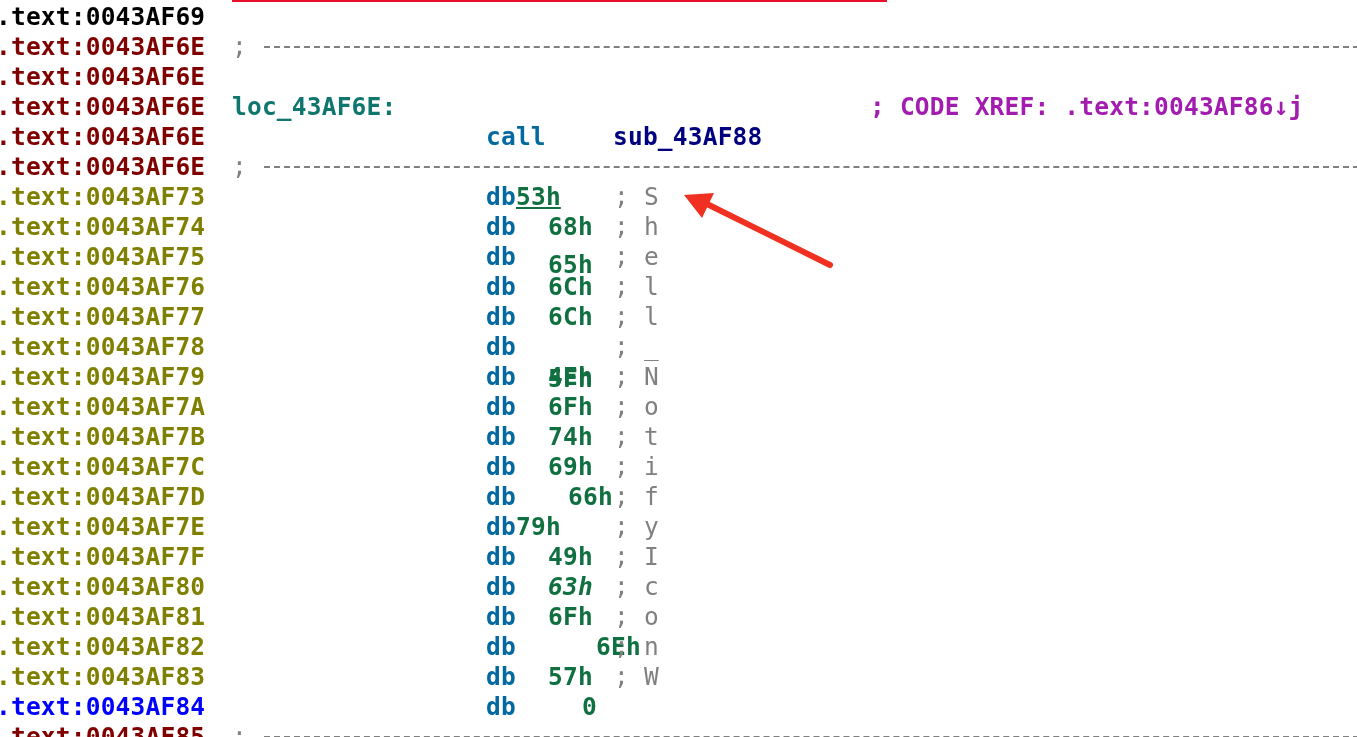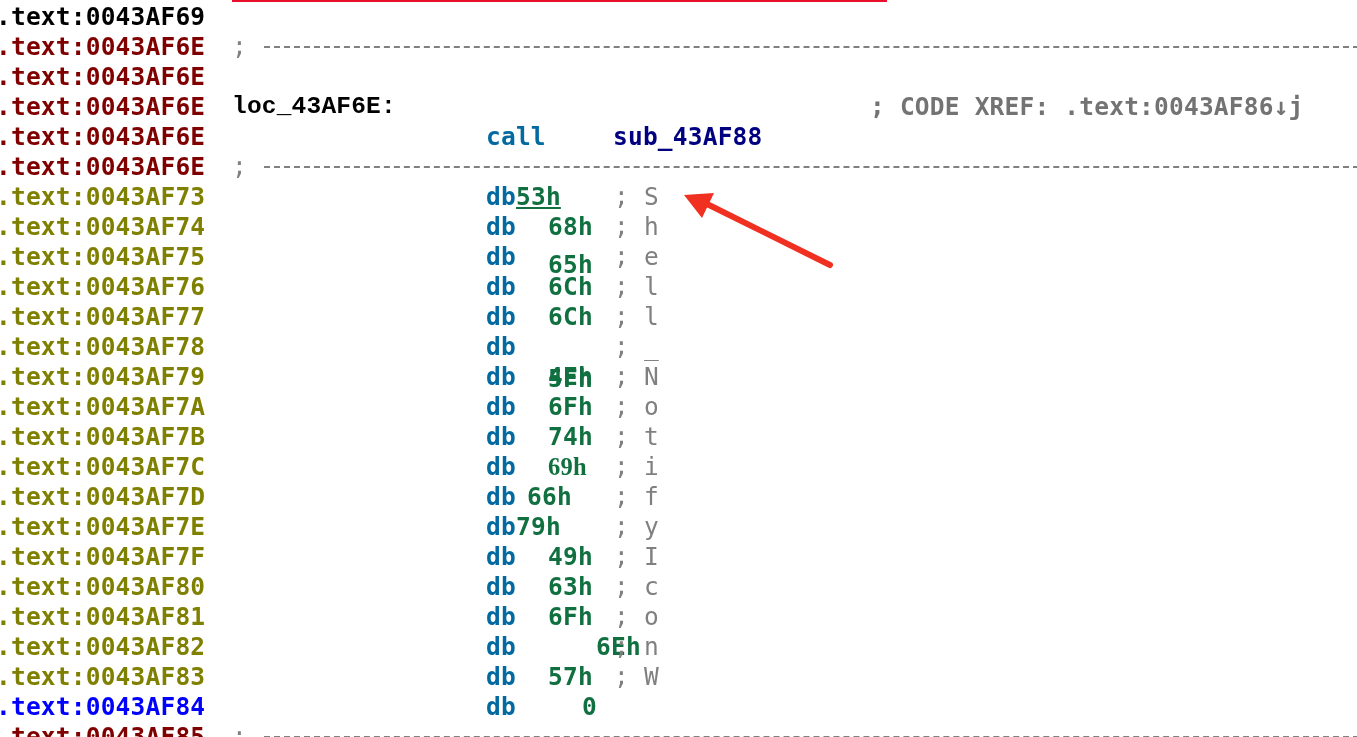--- a/index.html
+++ b/index.html
@@ -6,27 +6,27 @@
   body { width:1357px; height:737px; overflow:hidden; position:relative;
          font-family:"DejaVu Sans Mono","Liberation Mono",monospace; font-weight:bold; }
   .topline { position:absolute; left:232px; top:0; width:655px; height:2px; background:#e8102a; }
   .listing { position:absolute; left:-4px; top:2px; }
   .row { position:absolute; left:0; height:30px; line-height:30px; white-space:pre; font-size:24.5px; letter-spacing:0.2px; }
   .addr { position:absolute; left:0; }
   .c-black { color:#000000; }
   .c-dred { color:#800000; }
   .c-olive { color:#808000; }
   .c-blue { color:#0000ff; }
-  .label { position:absolute; left:236px; color:#000000;font-family:Liberation Mono, monospace; }
+  .label { position:absolute; left:236px; color:#0f766e; }
   .mnem { position:absolute; left:490px; color:#0369a1; }
   .oper { position:absolute; left:617px; color:#000080; }
   .val { position:absolute; color:#107040; }
   .semi { position:absolute; left:618px; color:#808080; font-weight:normal; }
   .chr { position:absolute; left:648px; color:#808080; font-weight:normal; }
-  .xref { position:absolute; left:874px; color:#737373; }
+  .xref { position:absolute; left:874px; color:#a21caf; }
   .sepsemi { position:absolute; left:236px; color:#808080; font-weight:normal; }
   .dash { position:absolute; left:268px; top:14px; width:1095px; height:0; border-top:2px dashed #808080; }
   .arrow { position:absolute; left:0; top:0; }
 </style>
 </head>
 <body>
 
 <div class="topline"></div>
 
 <div class="listing" id="listing">
@@ -38,25 +38,25 @@
     <div class="row" style="top: 150px;"><span class="addr c-dred">.text:0043AF6E</span><span class="sepsemi">;</span><div class="dash"></div></div>
     <div class="row" style="top: 180px;"><span class="addr c-olive">.text:0043AF73</span><span class="mnem">db</span><span class="val" style="left: 520px; text-decoration: underline;">53h</span><span class="semi">;</span><span class="chr">S</span></div>
     <div class="row" style="top: 210px;"><span class="addr c-olive">.text:0043AF74</span><span class="mnem">db</span><span class="val" style="left: 552px;">68h</span><span class="semi">;</span><span class="chr">h</span></div>
     <div class="row" style="top: 240px;"><span class="addr c-olive">.text:0043AF75</span><span class="mnem">db</span><span class="val" style="left: 552px; margin-top: 8px;">65h</span><span class="semi">;</span><span class="chr">e</span></div>
     <div class="row" style="top: 270px;"><span class="addr c-olive">.text:0043AF76</span><span class="mnem">db</span><span class="val" style="left: 552px;">6Ch</span><span class="semi">;</span><span class="chr">l</span></div>
     <div class="row" style="top: 300px;"><span class="addr c-olive">.text:0043AF77</span><span class="mnem">db</span><span class="val" style="left: 552px;">6Ch</span><span class="semi">;</span><span class="chr">l</span></div>
     <div class="row" style="top: 330px;"><span class="addr c-olive">.text:0043AF78</span><span class="mnem">db</span><span class="val" style="left: 552px; margin-top: 32px;">5Fh</span><span class="semi">;</span><span class="chr">_</span></div>
     <div class="row" style="top: 360px;"><span class="addr c-olive">.text:0043AF79</span><span class="mnem">db</span><span class="val" style="left: 552px;">4Eh</span><span class="semi">;</span><span class="chr">N</span></div>
     <div class="row" style="top: 390px;"><span class="addr c-olive">.text:0043AF7A</span><span class="mnem">db</span><span class="val" style="left: 552px;">6Fh</span><span class="semi">;</span><span class="chr">o</span></div>
     <div class="row" style="top: 420px;"><span class="addr c-olive">.text:0043AF7B</span><span class="mnem">db</span><span class="val" style="left: 552px;">74h</span><span class="semi">;</span><span class="chr">t</span></div>
-    <div class="row" style="top: 450px;"><span class="addr c-olive">.text:0043AF7C</span><span class="mnem">db</span><span class="val" style="left: 552px; font-family: Liberation Serif, serif;">69h</span><span class="semi">;</span><span class="chr">i</span></div>
-    <div class="row" style="top: 480px;"><span class="addr c-olive">.text:0043AF7D</span><span class="mnem">db</span><span class="val" style="left: 531px;">66h</span><span class="semi">;</span><span class="chr">f</span></div>
+    <div class="row" style="top: 450px;"><span class="addr c-olive">.text:0043AF7C</span><span class="mnem">db</span><span class="val" style="left: 552px;">69h</span><span class="semi">;</span><span class="chr">i</span></div>
+    <div class="row" style="top: 480px;"><span class="addr c-olive">.text:0043AF7D</span><span class="mnem">db</span><span class="val" style="left: 572px;">66h</span><span class="semi">;</span><span class="chr">f</span></div>
     <div class="row" style="top: 510px;"><span class="addr c-olive">.text:0043AF7E</span><span class="mnem">db</span><span class="val" style="left: 520px;">79h</span><span class="semi">;</span><span class="chr">y</span></div>
     <div class="row" style="top: 540px;"><span class="addr c-olive">.text:0043AF7F</span><span class="mnem">db</span><span class="val" style="left: 552px;">49h</span><span class="semi">;</span><span class="chr">I</span></div>
-    <div class="row" style="top: 570px;"><span class="addr c-olive">.text:0043AF80</span><span class="mnem">db</span><span class="val" style="left: 552px;">63h</span><span class="semi">;</span><span class="chr">c</span></div>
+    <div class="row" style="top: 570px;"><span class="addr c-olive">.text:0043AF80</span><span class="mnem">db</span><span class="val" style="left: 552px; font-style: italic;">63h</span><span class="semi">;</span><span class="chr">c</span></div>
     <div class="row" style="top: 600px;"><span class="addr c-olive">.text:0043AF81</span><span class="mnem">db</span><span class="val" style="left: 552px;">6Fh</span><span class="semi">;</span><span class="chr">o</span></div>
     <div class="row" style="top: 630px;"><span class="addr c-olive">.text:0043AF82</span><span class="mnem">db</span><span class="val" style="left: 552px; margin-left: 48px;">6Eh</span><span class="semi">;</span><span class="chr">n</span></div>
     <div class="row" style="top: 660px;"><span class="addr c-olive">.text:0043AF83</span><span class="mnem">db</span><span class="val" style="left: 552px; text-align: right;">57h</span><span class="semi">;</span><span class="chr">W</span></div>
     <div class="row" style="top: 690px;"><span class="addr c-blue">.text:0043AF84</span><span class="mnem">db</span><span class="val" style="left: 586px;">0</span></div>
     <div class="row" style="top: 720px;"><span class="addr c-dred">.text:0043AF85</span><span class="sepsemi">;</span><div class="dash"></div></div>
   </div>
 
 <svg class="arrow" width="1357" height="737">
   <line x1="830" y1="265" x2="705" y2="203" stroke="#f03020" stroke-width="6" stroke-linecap="round"></line>
   <polygon points="684,195 714,193 702,218" fill="#f03020"></polygon>

